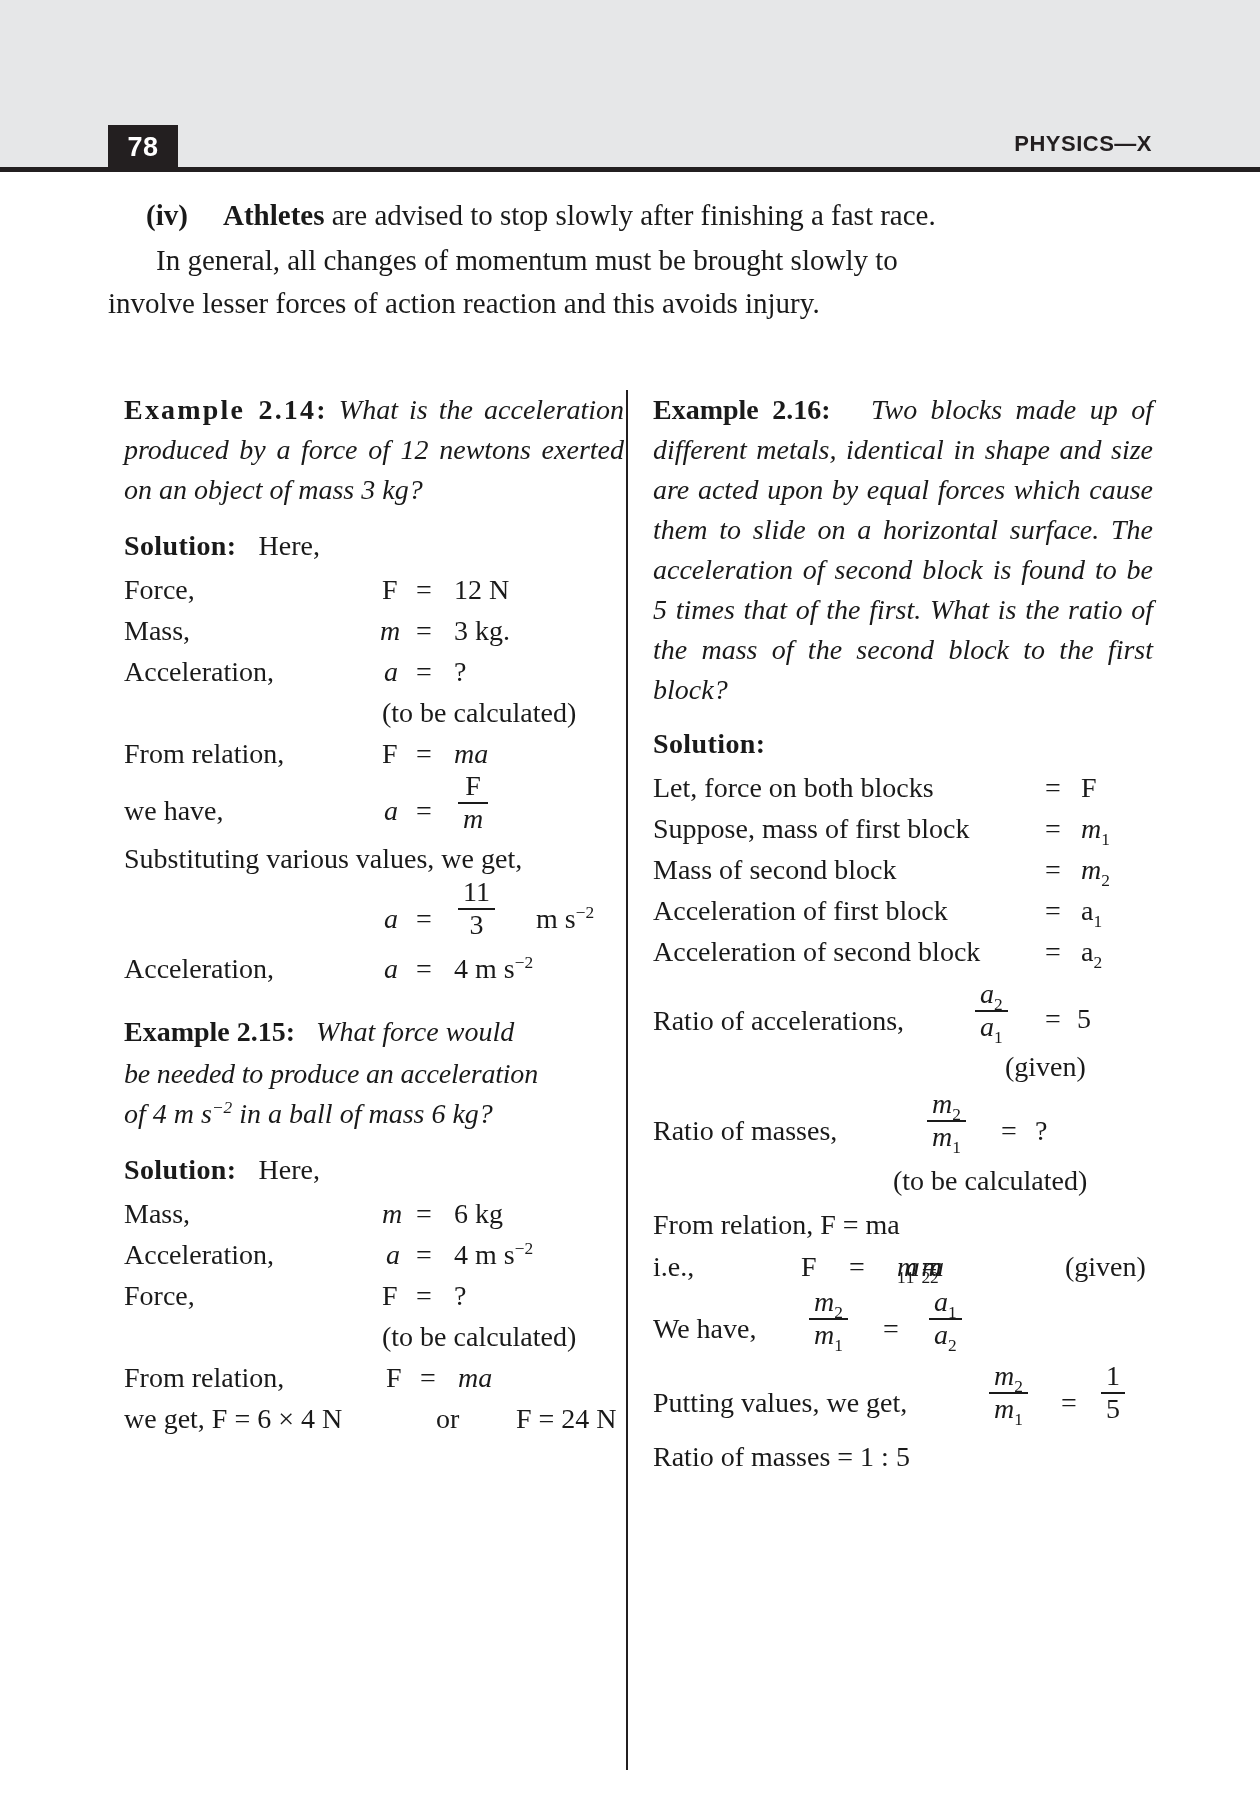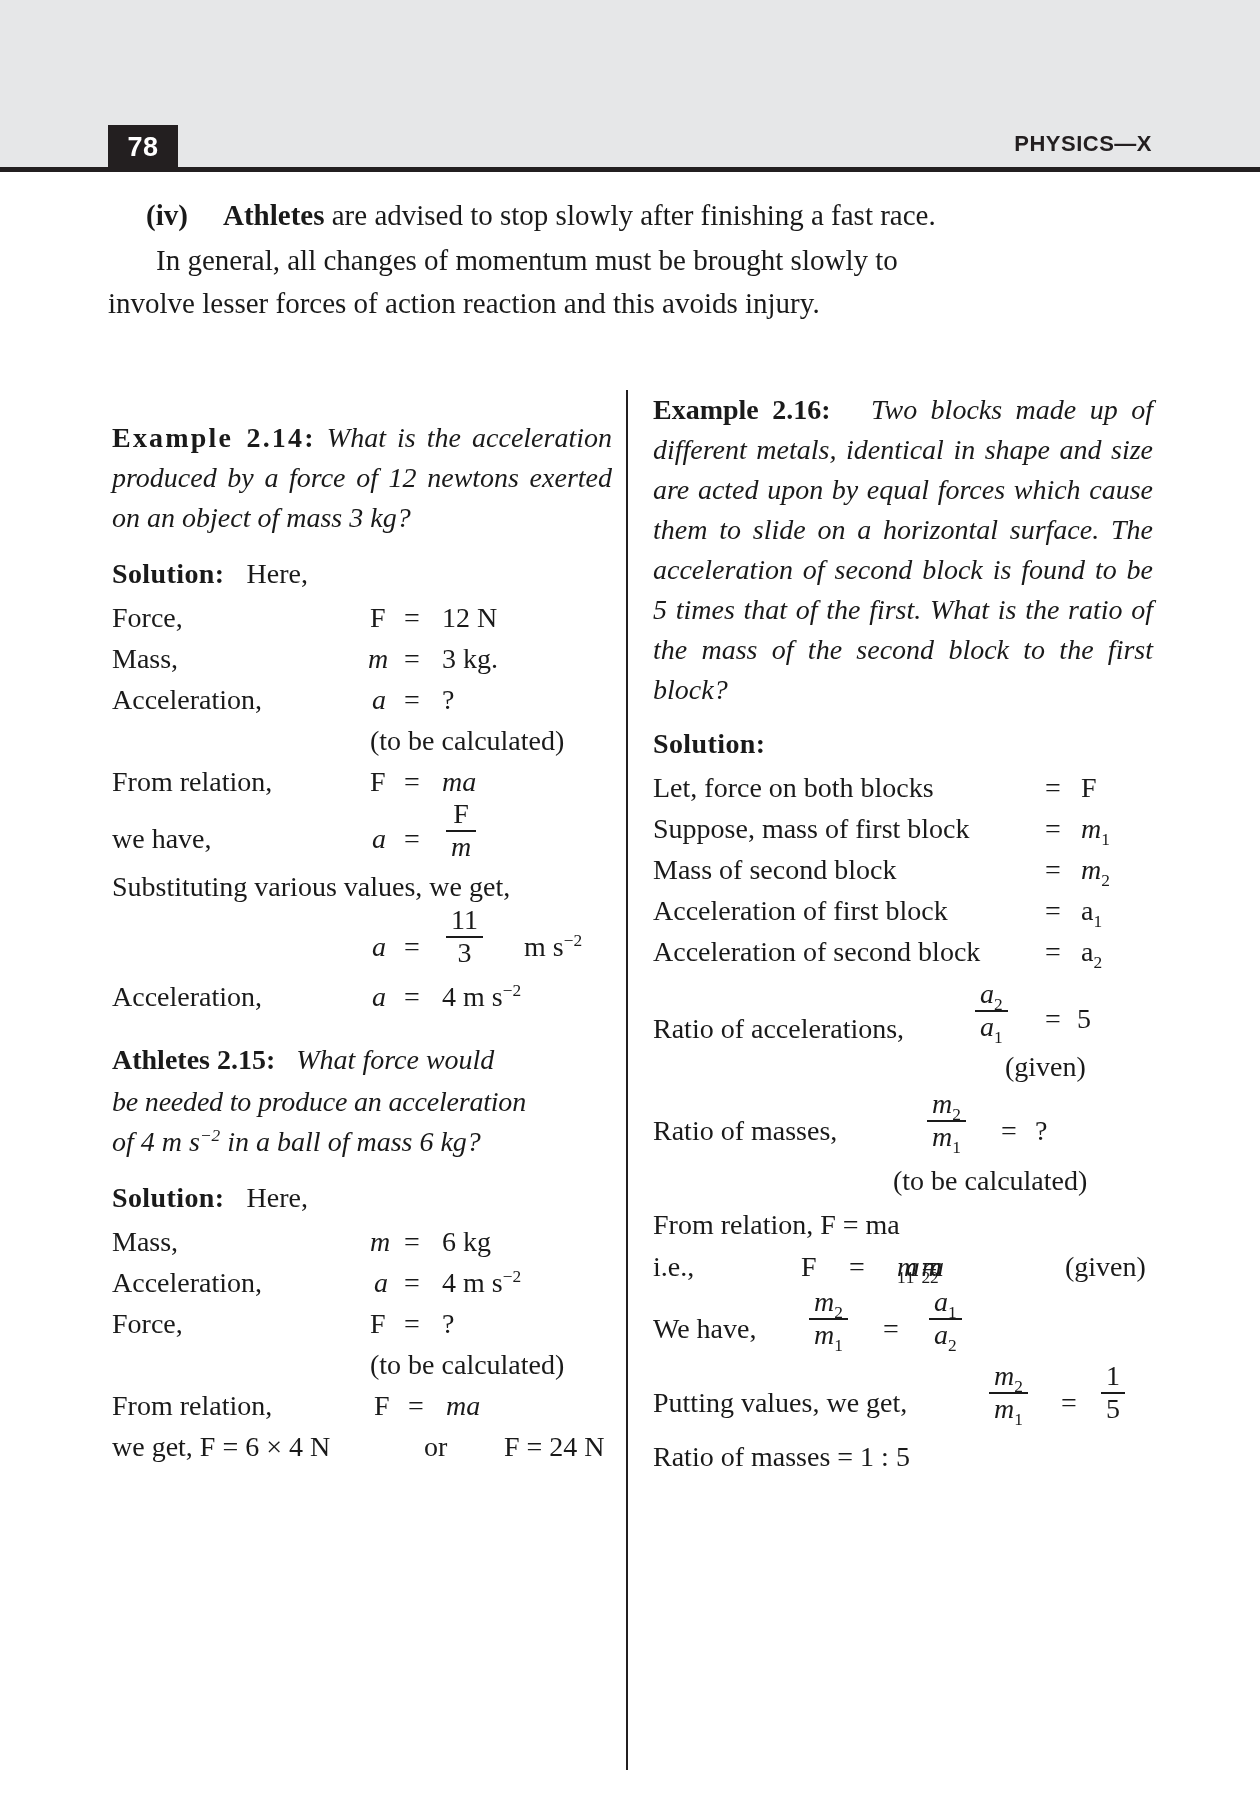--- a/index.html
+++ b/index.html
@@ -115,21 +115,21 @@
     top: 218px;
     width: 1045px;
   }
   .col {
     position: absolute;
     top: 0;
     width: 500px;
     font-size: 28px;
     line-height: 40px;
   }
-  .col-left  { left: 4px; margin-top: 28px; }
+  .col-left  { left: 16px; }
   .col-right { left: 545px; }
 
   .divider {
     position: absolute;
     left: 518px;
     top: 0px;
     width: 2px;
     height: 1380px;
     background: #231f20;
   }
@@ -314,21 +314,21 @@
           <div class="drow">
             <span class="lab">Acceleration,</span>
             <span class="sym" style="left:260px;">a</span>
             <span class="eq" style="left:292px;">=</span>
             <span class="val" style="left:330px;"><span>4 m s</span><sup class="exp">−2</sup></span>
           </div>
         </div>
 
         <div style="margin-top:22px;">
           <p class="ex-head">
-            <span class="lbl-tight">Athletes 2.15:</span>&nbsp;&nbsp;&nbsp;<span class="q">What force would</span>
+            <span class="lbl-tight">Example 2.15:</span>&nbsp;&nbsp;&nbsp;<span class="q">What force would</span>
           </p>
           <p class="qbody qbody-tight">be needed to produce an acceleration</p>
           <p class="qbody"><span>of 4 m s</span><sup class="exp">−2</sup><span> in a ball of mass 6 kg?</span></p>
 
           <p class="sol-head">
             <b>Solution:</b><span class="here">Here,</span>
           </p>
 
           <div class="drow">
             <span class="lab">Mass,</span>
@@ -407,21 +407,21 @@
             <span class="val" style="left:428px;"><span>a</span><sub class="sb">1</sub></span>
           </div>
 
           <div class="drow">
             <span class="lab">Acceleration of second block</span>
             <span class="eq" style="left:392px;">=</span>
             <span class="val" style="left:428px;"><span>a</span><sub class="sb">2</sub></span>
           </div>
 
           <div class="fr-row" style="height:66px; margin-top:8px;">
-            <span style="left:0px; top:28px;text-align:center;">Ratio of accelerations,</span>
+            <span style="left:0px; top:20px;text-align:center;">Ratio of accelerations,</span>
             <span style="left:318px; top:0px;">
               <span class="frac">
                 <span class="num"><span class="ital">a</span><sub class="sb">2</sub></span>
                 <span class="den"><span class="ital">a</span><sub class="sb">1</sub></span>
               </span>
             </span>
             <span style="left:392px; top:18px;">=</span>
             <span style="left:424px; top:18px;">5</span>
           </div>
 

